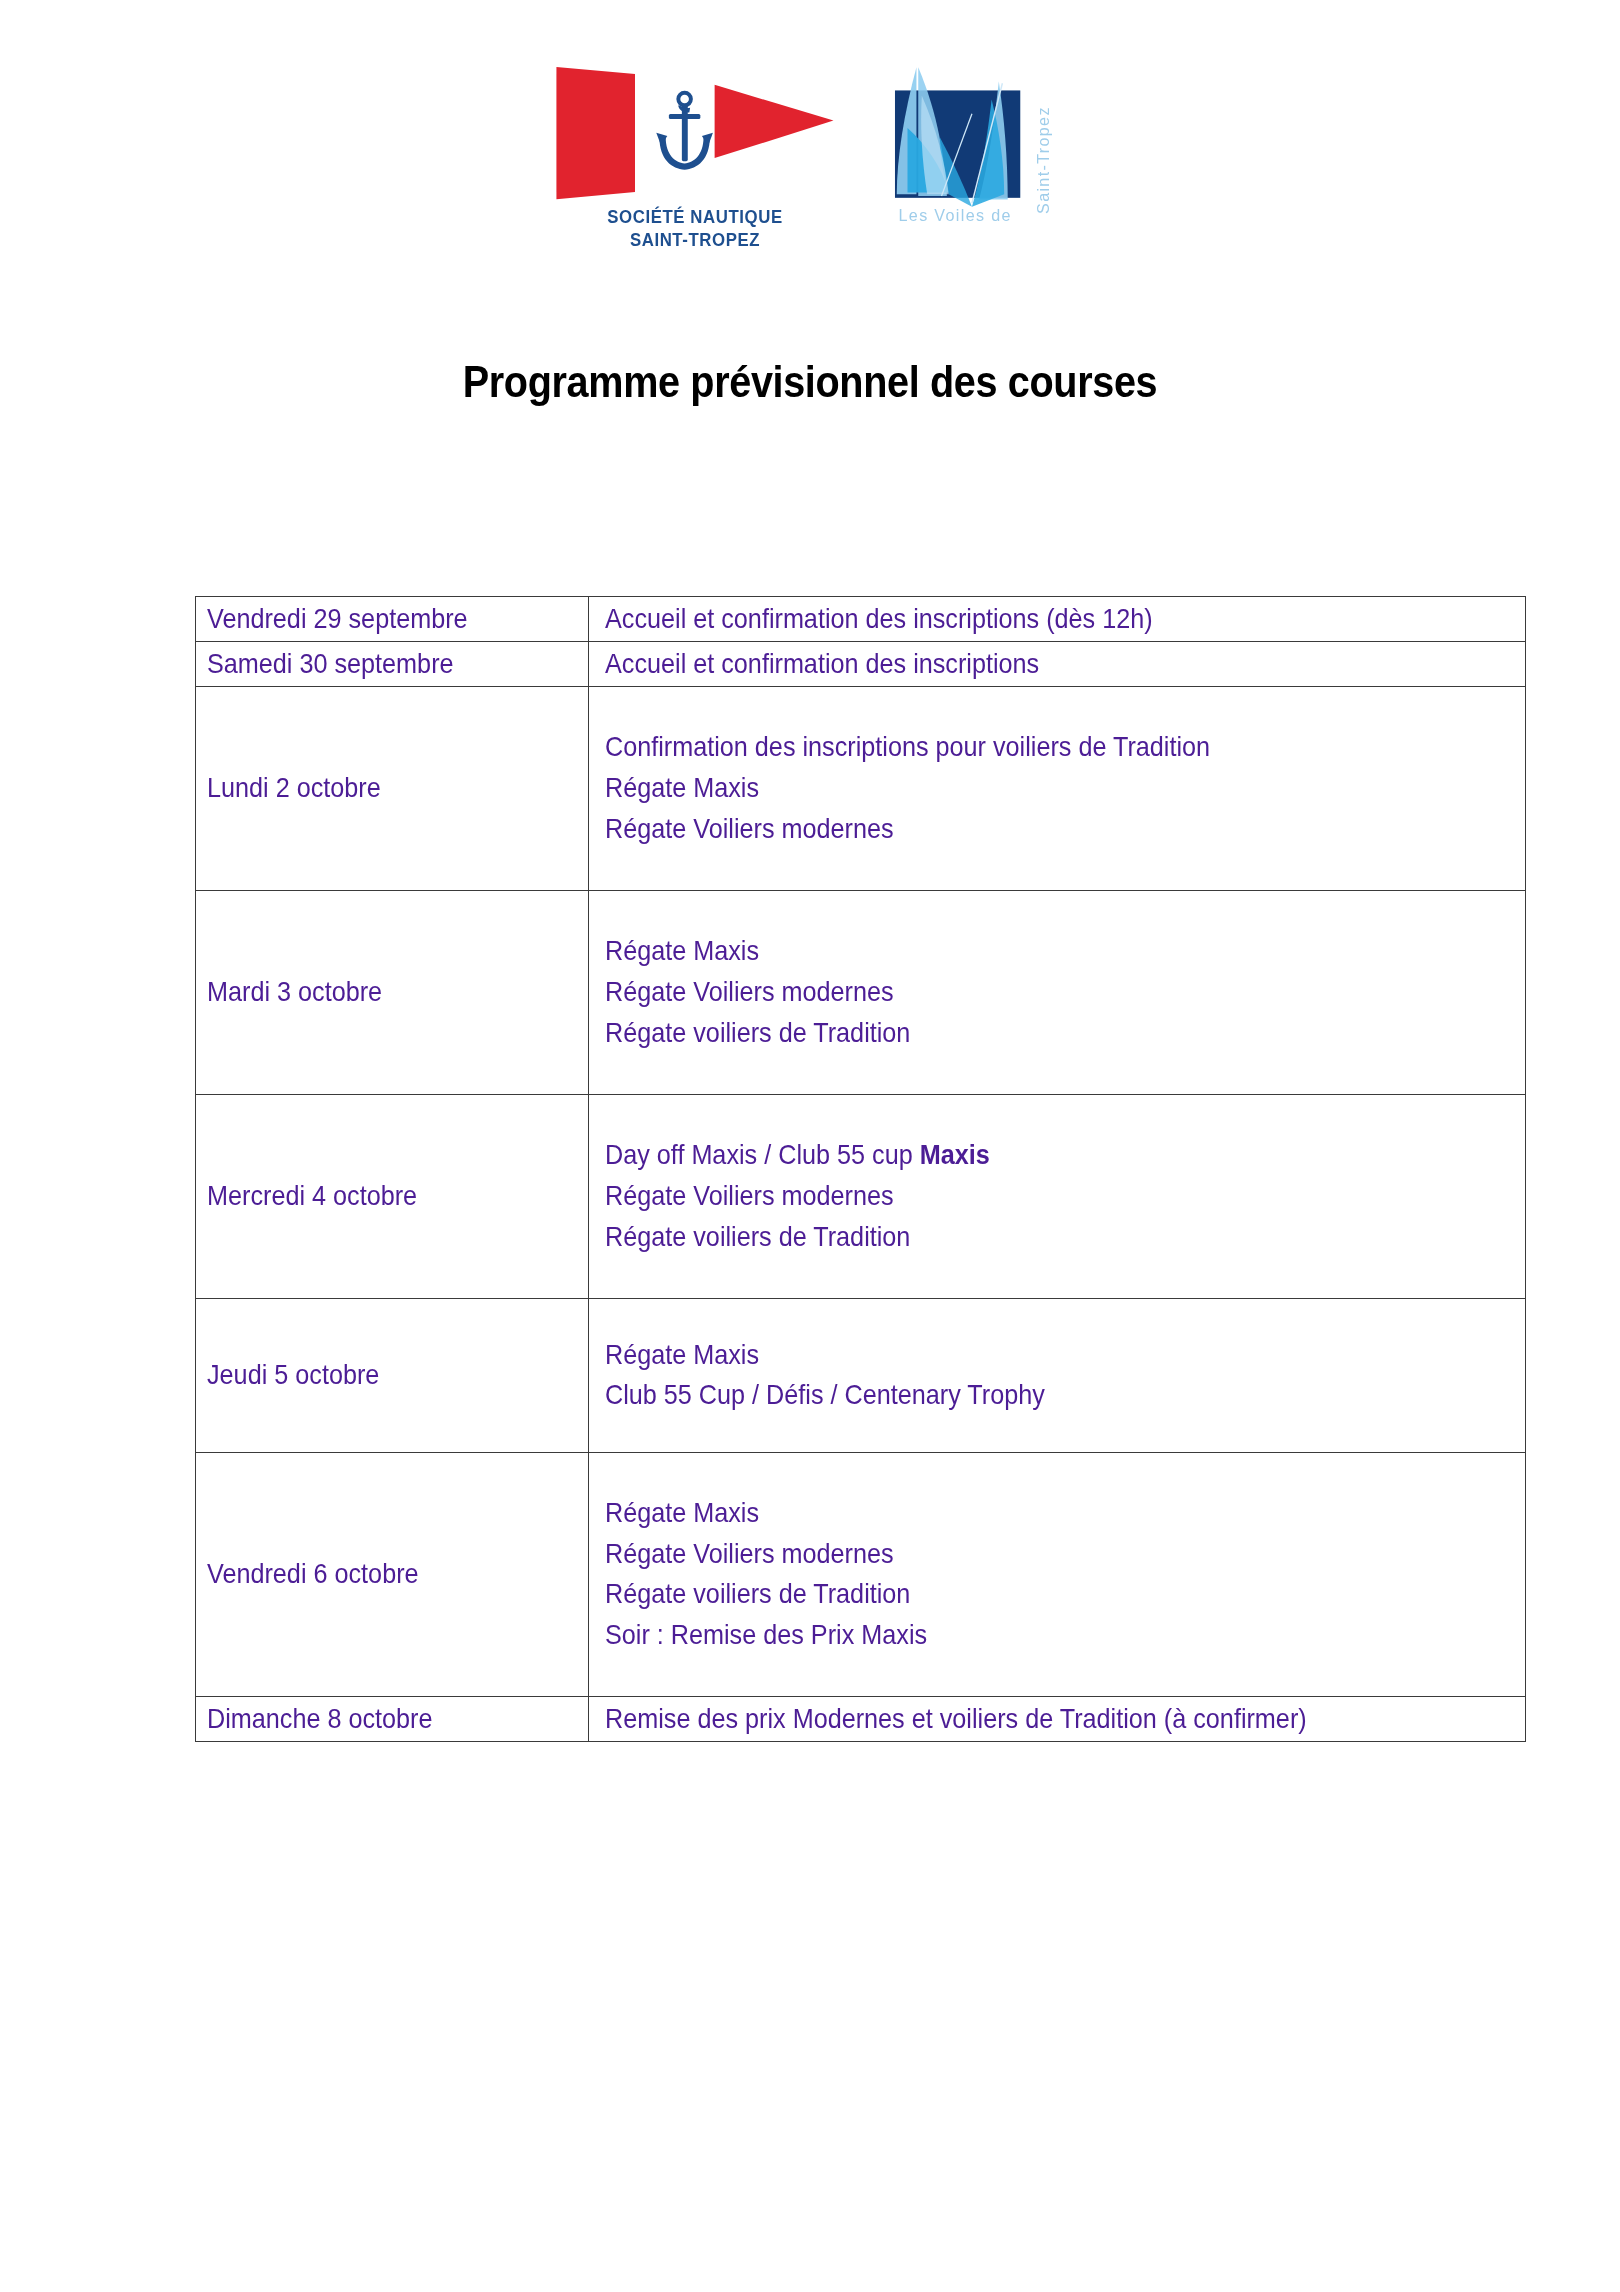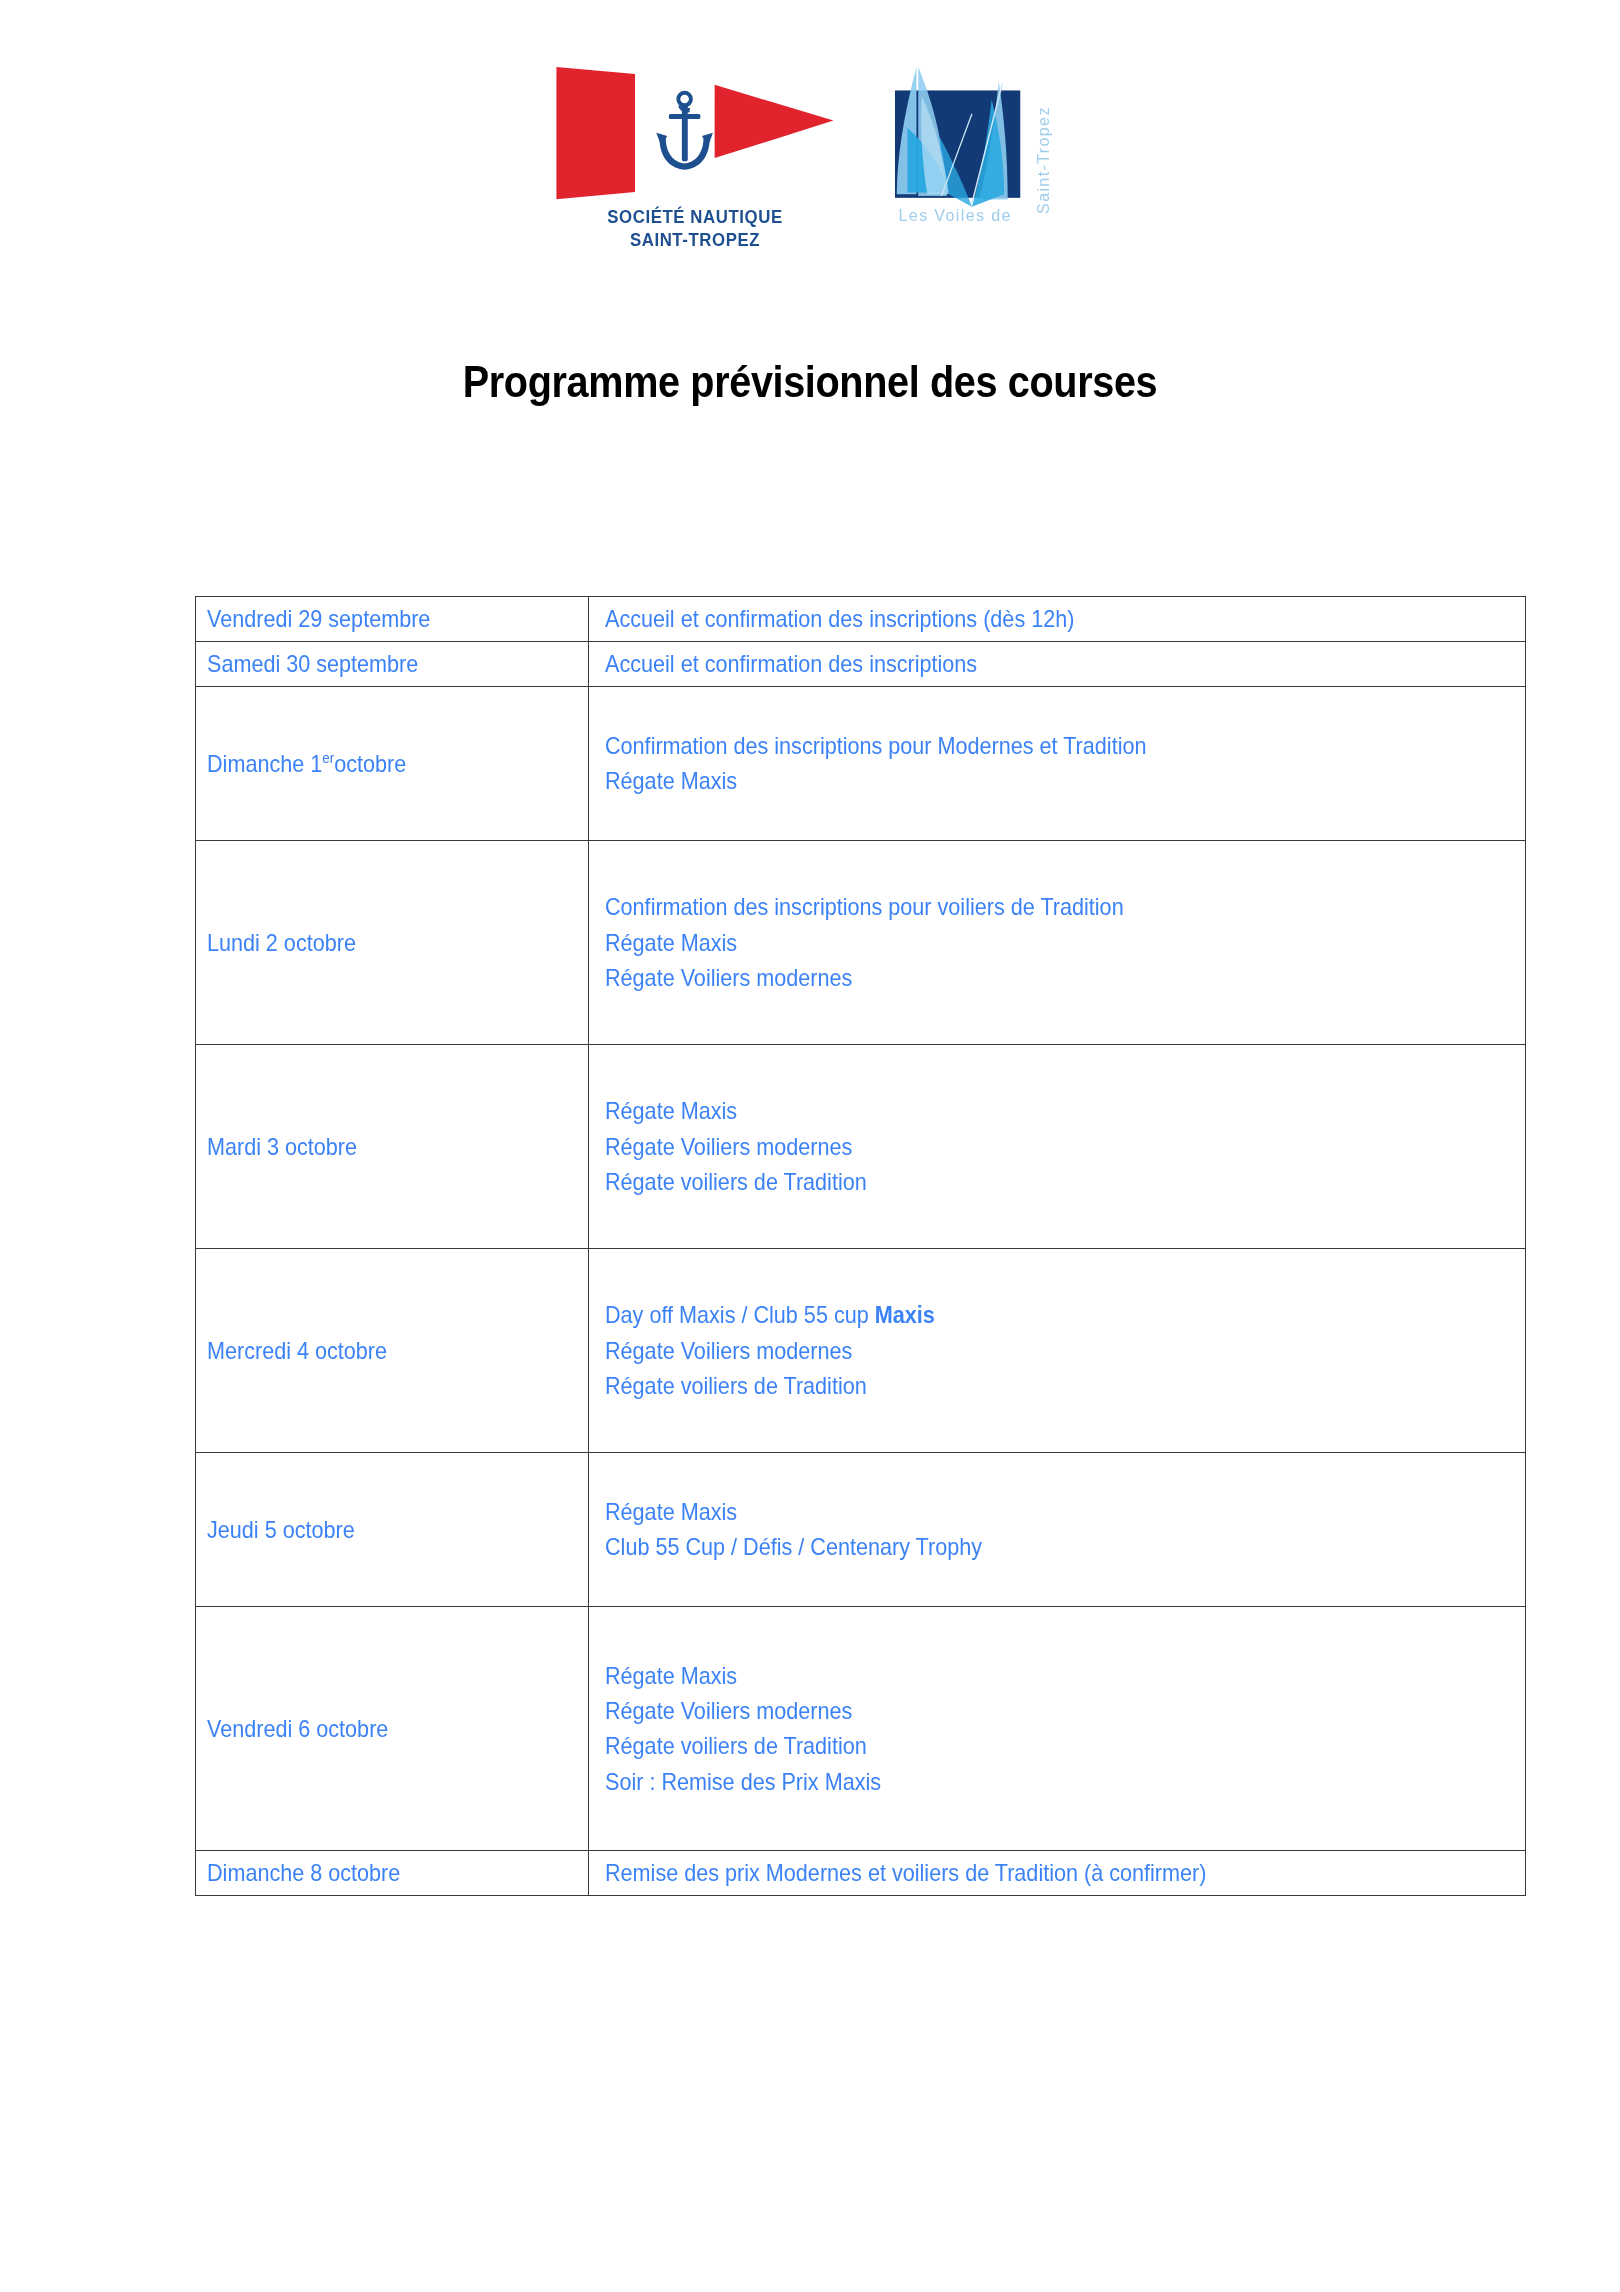--- a/index.html
+++ b/index.html
@@ -89,23 +89,23 @@
   }
   table.schedule {
     width: 100%;
     border-collapse: collapse;
     table-layout: fixed;
   }
   table.schedule td {
     border: 1.4px solid #3a3a3a;
     vertical-align: middle;
     padding: 0 0 0 10.7px;
-    font-size: 24px;
+    font-size: 28px;
     line-height: 1.32;
-    color: #3b82f6;
+    color: #4c1d95;
     font-family: "Liberation Sans", "DejaVu Sans", sans-serif;
     transform-origin: left center;
   }
   table.schedule td .cond {
     display: block;
     transform: scaleX(0.90);
     transform-origin: left center;
   }
   .col-date { width: 381px; }
   .col-act  { width: auto; padding-left: 16px !important; }
@@ -204,31 +204,20 @@
         <tr class="r-slim">
           <td class="col-date">
             <span class="cond">Samedi 30 septembre</span>
           </td>
           <td class="col-act">
             <span class="cond">
               <span class="act-line">Accueil et confirmation des inscriptions</span>
             </span>
           </td>
         </tr>
-        <tr class="r-med">
-          <td class="col-date">
-            <span class="cond">Dimanche 1<sup class="ord">er</sup>octobre</span>
-          </td>
-          <td class="col-act">
-            <span class="cond">
-              <span class="act-line">Confirmation des inscriptions pour Modernes et Tradition</span>
-              <span class="act-line">Régate Maxis</span>
-            </span>
-          </td>
-        </tr>
         <tr class="r-tall">
           <td class="col-date">
             <span class="cond">Lundi 2 octobre</span>
           </td>
           <td class="col-act">
             <span class="cond">
               <span class="act-line">Confirmation des inscriptions pour voiliers de Tradition</span>
               <span class="act-line">Régate Maxis</span>
               <span class="act-line">Régate Voiliers modernes</span>
             </span>

